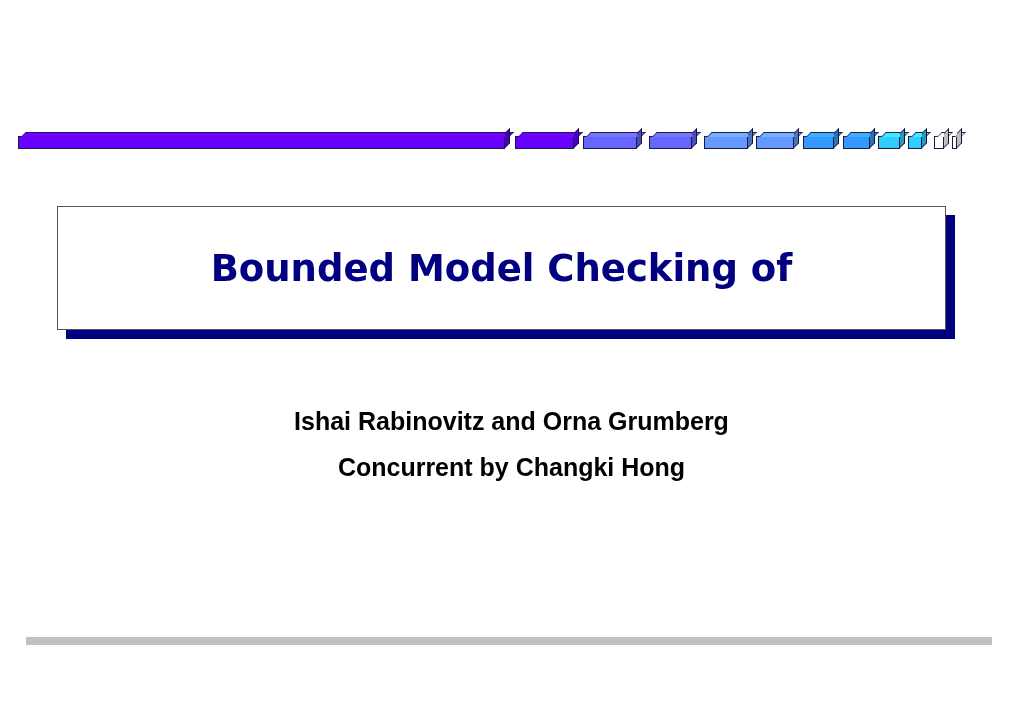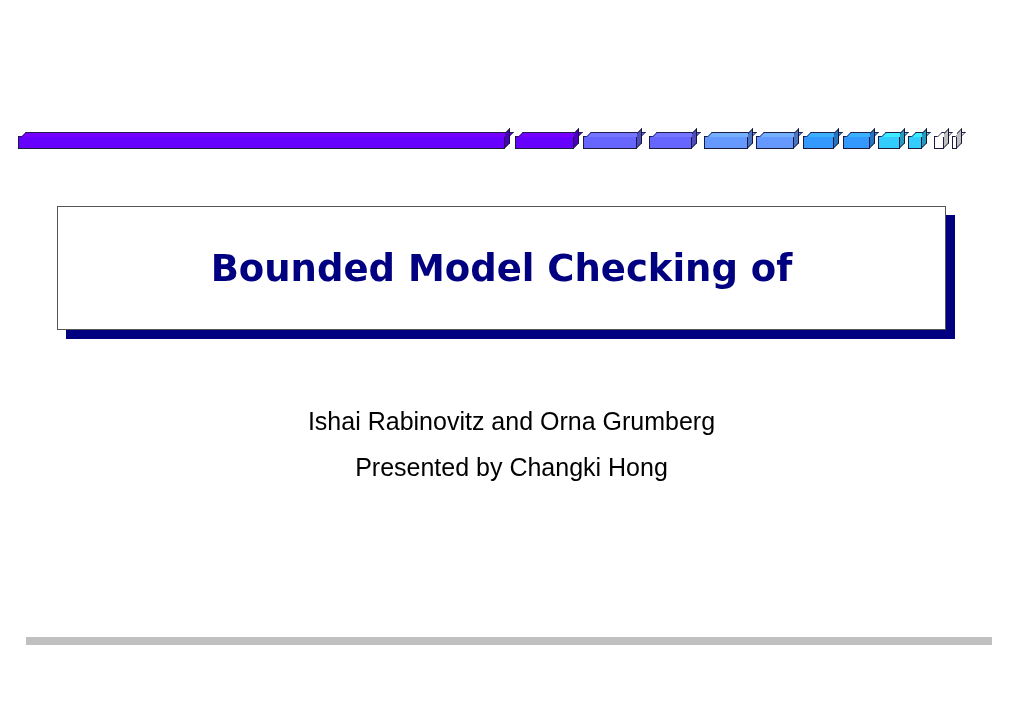--- a/index.html
+++ b/index.html
@@ -91,21 +91,21 @@
   .title-text span {
     display: block;
   }
   .subtitle {
     position: absolute;
     left: 0;
     width: 1023px;
     top: 398px;
     text-align: center;
     font-family: "Liberation Sans", sans-serif;
-    font-weight: normal;
+    font-weight: bold;
     font-size: 25px;
     color: #000000;
   }
   .subtitle div {
     height: 46px;
     line-height: 46px;
   }
   .footer-rule {
     position: absolute;
     left: 26px;
@@ -135,16 +135,16 @@
 
 <div class="title-shadow"></div>
 <div class="title-box">
   <div class="title-text">
     <span>Bounded Model Checking of</span>
   </div>
 </div>
 
 <div class="subtitle">
   <div>Ishai Rabinovitz and Orna Grumberg</div>
-  <div>Presented by Changki Hong</div>
+  <div>Concurrent by Changki Hong</div>
 </div>
 
 <div class="footer-rule"></div>
 
 </body></html>

